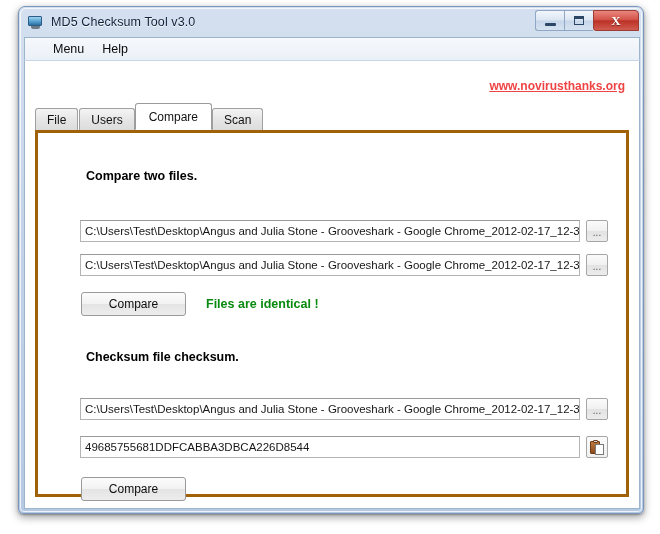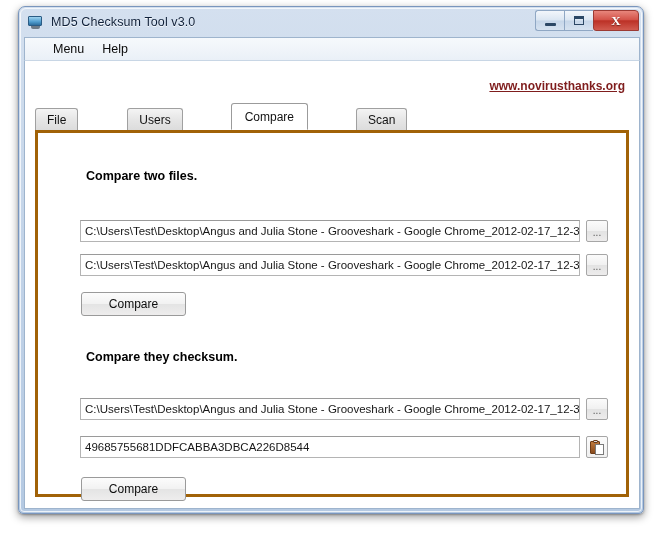--- a/index.html
+++ b/index.html
@@ -128,32 +128,32 @@
     border: 1px solid #9eb4cd;
     border-top: 1px solid #c8d6e5;
   }
 
   
   #site-link {
     position: absolute;
     right: 14px; top: 18px;
     font-size: 12px;
     font-weight: bold;
-    color: #7f1d1d;
+    color: #ef4444;
     text-decoration: underline;
     cursor: pointer;
     white-space: nowrap;
   }
 
   
   #tabstrip {
     position: absolute;
     left: 10px; top: 44px;
     width: 594px; height: 25px;
-    display: flex; align-items: flex-end; gap: 48px;
+    display: flex; align-items: flex-end;
   }
   .tab {
     height: 22px;
     padding: 0 11px;
     display: flex; align-items: center; justify-content: center;
     font-size: 12px;
     color: #121212;
     background: linear-gradient(to bottom,#f4f4f4 0%,#e6e6e6 50%,#dcdcdc 100%);
     border: 1px solid #a0a0a0;
     border-bottom: none;
@@ -324,22 +324,23 @@
           <div class="textfield" style="width:500px;" title="C:\Users\Test\Desktop\Angus and Julia Stone - Grooveshark - Google Chrome_2012-02-17_12-37-50.png">C:\Users\Test\Desktop\Angus and Julia Stone - Grooveshark - Google Chrome_2012-02-17_12-37-50.png</div>
           <div class="browse-btn">...</div>
         </div>
 
         <div class="path-row" style="left:42px; top:121px;">
           <div class="textfield" style="width:500px;" title="C:\Users\Test\Desktop\Angus and Julia Stone - Grooveshark - Google Chrome_2012-02-17_12-37-50.png">C:\Users\Test\Desktop\Angus and Julia Stone - Grooveshark - Google Chrome_2012-02-17_12-37-50.png</div>
           <div class="browse-btn">...</div>
         </div>
 
         <div class="compare-btn" style="left:43px; top:159px;">Compare</div>
-
-        <div class="section-title" style="left:48px; top:217px;">Compare they checksum.</div>
+        <div class="status-msg" style="left:168px; top:164px; color:#0a8a10;">Files are identical !</div>
+
+        <div class="section-title" style="left:48px; top:217px;">Checksum file checksum.</div>
 
         <div class="path-row" style="left:42px; top:265px;">
           <div class="textfield" style="width:500px;" title="C:\Users\Test\Desktop\Angus and Julia Stone - Grooveshark - Google Chrome_2012-02-17_12-37-50.png">C:\Users\Test\Desktop\Angus and Julia Stone - Grooveshark - Google Chrome_2012-02-17_12-37-50.png</div>
           <div class="browse-btn">...</div>
         </div>
 
         <div class="path-row" style="left:42px; top:303px;">
           <div class="textfield" style="width:500px;" title="49685755681DDFCABBA3DBCA226D8544">49685755681DDFCABBA3DBCA226D8544</div>
           <div class="clip-btn">
             <span class="clip-ico">

